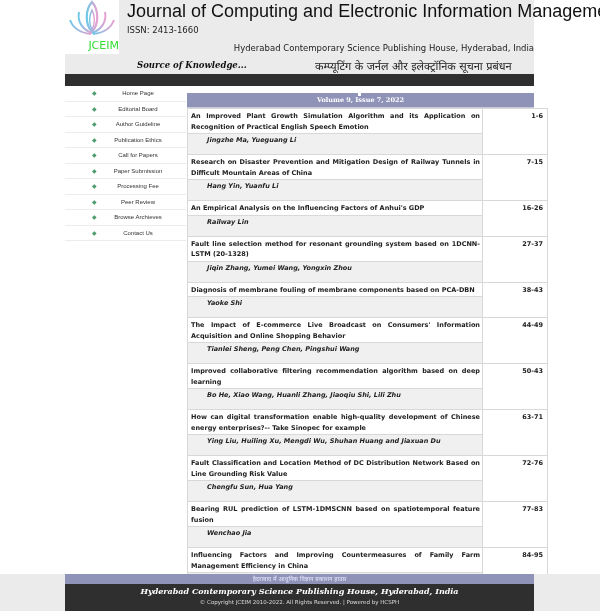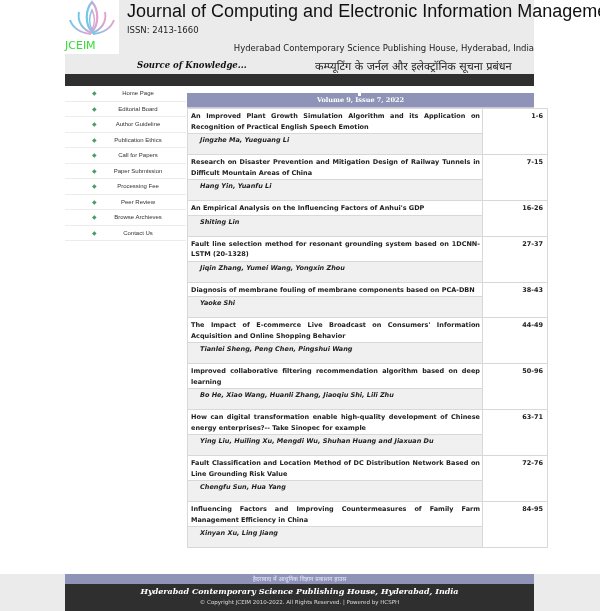--- a/index.html
+++ b/index.html
@@ -1,42 +1,42 @@
 <!DOCTYPE html>
 <html><head>
 <meta charset="utf-8">
 <style>
   html, body { margin:0; padding:0; }
   body { width:600px; height:611px; background:#ffffff; font-family:"Liberation Sans", sans-serif; position:relative; overflow:hidden; }
   .page { position:absolute; left:65px; top:0; width:469px; }
   .header { position:relative; height:74px; background:#ebebeb; }
   .logo { position:absolute; left:0; top:0; width:54px; height:54px; background:#ffffff; }
   .logo svg { position:absolute; left:2px; top:0; }
-  .logo-text { position:absolute; left:0; width:54px; top:39px; text-align:left; font-size:11px; color:#33dd33; letter-spacing:0; font-family:"DejaVu Sans", sans-serif; }
+  .logo-text { position:absolute; left:0; width:54px; top:39px; text-align:right; font-size:11px; color:#33dd33; letter-spacing:0; font-family:"DejaVu Sans", sans-serif; }
   .title { position:absolute; left:62px; top:1px; font-size:18px; color:#111; font-family:Liberation Sans, sans-serif; white-space:nowrap; }
   .issn { position:absolute; left:62px; top:25px; font-size:8.5px; color:#222; font-family:"DejaVu Sans", sans-serif; }
   .publisher { position:absolute; right:0; top:43px; font-size:8.5px; color:#222; font-family:"DejaVu Sans", sans-serif; white-space:nowrap; }
   .slogan { position:absolute; left:72px; top:60px; font-size:8.5px; font-style:italic; font-weight:bold; font-family:"DejaVu Serif", serif; color:#111; }
   .hindi { position:absolute; left:250px; top:58px; font-size:11px; color:#222; font-family:"DejaVu Sans", sans-serif; white-space:nowrap; }
   .darkbar { height:12px; background:#2f2f2f; }
 
   .sidebar { position:absolute; left:0; top:86px; width:121px; }
   .side-item { display:flex; align-items:center; height:14.5px; border-bottom:1px solid #ececec; font-size:6px; color:#333; cursor:pointer; }
   .side-item .bullet { width:4px; height:4px; margin-left:27px; color:#4a9a6a; font-size:6px; line-height:4px; }
   .side-item .label { flex:1; text-align:center; padding-right:6px; }
 
   .content { position:absolute; left:122px; top:93px; width:347px; }
   .vol-bar { height:14px; background:#8f93b8; border-bottom:1px solid #c6c8da; color:#fff; font-size:6.5px; font-weight:bold; display:flex; align-items:center; font-family:"DejaVu Serif", serif;flex-direction:column; }
   .vol-bar .sq { width:3px; height:3px; background:#fff; margin-left:6px; margin-right:9px; }
   table { border-collapse:collapse; width:361px; }
   td { border:1px solid #d8d8d8; vertical-align:top; padding:0; }
   td.main { width:294px; }
   td.pages { text-align:right; font-size:6.5px; font-weight:bold; padding:3px 4px 0 0; color:#222; font-family:"DejaVu Sans", sans-serif; }
   .art-title { font-size:6.5px; font-weight:bold; color:#222; line-height:10.5px; padding:2px 2px 1px 3px; text-align:justify; font-family:"DejaVu Sans", sans-serif; border-bottom:1px solid #d8d8d8; }
-  .art-authors { background:#f0f0f0; font-size:6.5px; font-style:italic; font-weight:bold; color:#222; padding:2px 12px; height:20px; font-family:"DejaVu Sans", sans-serif; box-sizing:border-box; }
+  .art-authors { background:#f0f0f0; font-size:6.5px; font-style:italic; font-weight:bold; color:#222; padding:2px 19px; height:20px; font-family:"DejaVu Sans", sans-serif; box-sizing:border-box; }
 
   .footer-bg { position:absolute; left:0; top:574px; width:600px; height:37px; background:#ebebeb; }
   .footer-purple { position:absolute; left:65px; top:574px; width:469px; height:10px; background:#8f93b8; color:#e8e8ff; font-size:6px; text-align:center; line-height:10px; font-family:"DejaVu Sans", sans-serif; }
   .footer-dark { position:absolute; left:65px; top:584px; width:469px; height:27px; background:#2f2f2f; }
   .footer-name { text-align:center; color:#fff; font-size:8px; font-style:italic; font-weight:bold; font-family:"DejaVu Serif", serif; margin-top:2px; }
   .footer-copy { text-align:center; color:#ddd; font-size:5.5px; margin-top:3px; font-family:"DejaVu Sans", sans-serif; }
 </style>
 </head>
 <body>
 
@@ -127,21 +127,21 @@
       <tr>
         <td class="main">
           <div class="art-title">Research on Disaster Prevention and Mitigation Design of Railway Tunnels in Difficult Mountain Areas of China</div>
           <div class="art-authors">Hang Yin, Yuanfu Li</div>
         </td>
         <td class="pages">7-15</td>
       </tr>
       <tr>
         <td class="main">
           <div class="art-title">An Empirical Analysis on the Influencing Factors of Anhui's GDP</div>
-          <div class="art-authors">Shiting Lin</div>
+          <div class="art-authors">Railway Lin</div>
         </td>
         <td class="pages">16-26</td>
       </tr>
       <tr>
         <td class="main">
           <div class="art-title">Fault line selection method for resonant grounding system based on 1DCNN-LSTM (20-1328)</div>
           <div class="art-authors">Jiqin Zhang, Yumei Wang, Yongxin Zhou</div>
         </td>
         <td class="pages">27-37</td>
       </tr>
@@ -157,35 +157,42 @@
           <div class="art-title">The Impact of E-commerce Live Broadcast on Consumers' Information Acquisition and Online Shopping Behavior</div>
           <div class="art-authors">Tianlei Sheng, Peng Chen, Pingshui Wang</div>
         </td>
         <td class="pages">44-49</td>
       </tr>
       <tr>
         <td class="main">
           <div class="art-title">Improved collaborative filtering recommendation algorithm based on deep learning</div>
           <div class="art-authors">Bo He, Xiao Wang, Huanli Zhang, Jiaoqiu Shi, Lili Zhu</div>
         </td>
-        <td class="pages">50-96</td>
+        <td class="pages">50-43</td>
       </tr>
       <tr>
         <td class="main">
           <div class="art-title">How can digital transformation enable high-quality development of Chinese energy enterprises?-- Take Sinopec for example</div>
           <div class="art-authors">Ying Liu, Huiling Xu, Mengdi Wu, Shuhan Huang and Jiaxuan Du</div>
         </td>
         <td class="pages">63-71</td>
       </tr>
       <tr>
         <td class="main">
           <div class="art-title">Fault Classification and Location Method of DC Distribution Network Based on Line Grounding Risk Value</div>
           <div class="art-authors">Chengfu Sun, Hua Yang</div>
         </td>
         <td class="pages">72-76</td>
+      </tr>
+      <tr>
+        <td class="main">
+          <div class="art-title">Bearing RUL prediction of LSTM-1DMSCNN based on spatiotemporal feature fusion</div>
+          <div class="art-authors">Wenchao Jia</div>
+        </td>
+        <td class="pages">77-83</td>
       </tr>
       <tr>
         <td class="main">
           <div class="art-title">Influencing Factors and Improving Countermeasures of Family Farm Management Efficiency in China</div>
           <div class="art-authors">Xinyan Xu, Ling Jiang</div>
         </td>
         <td class="pages">84-95</td>
       </tr>
     </tbody>
       </table>

